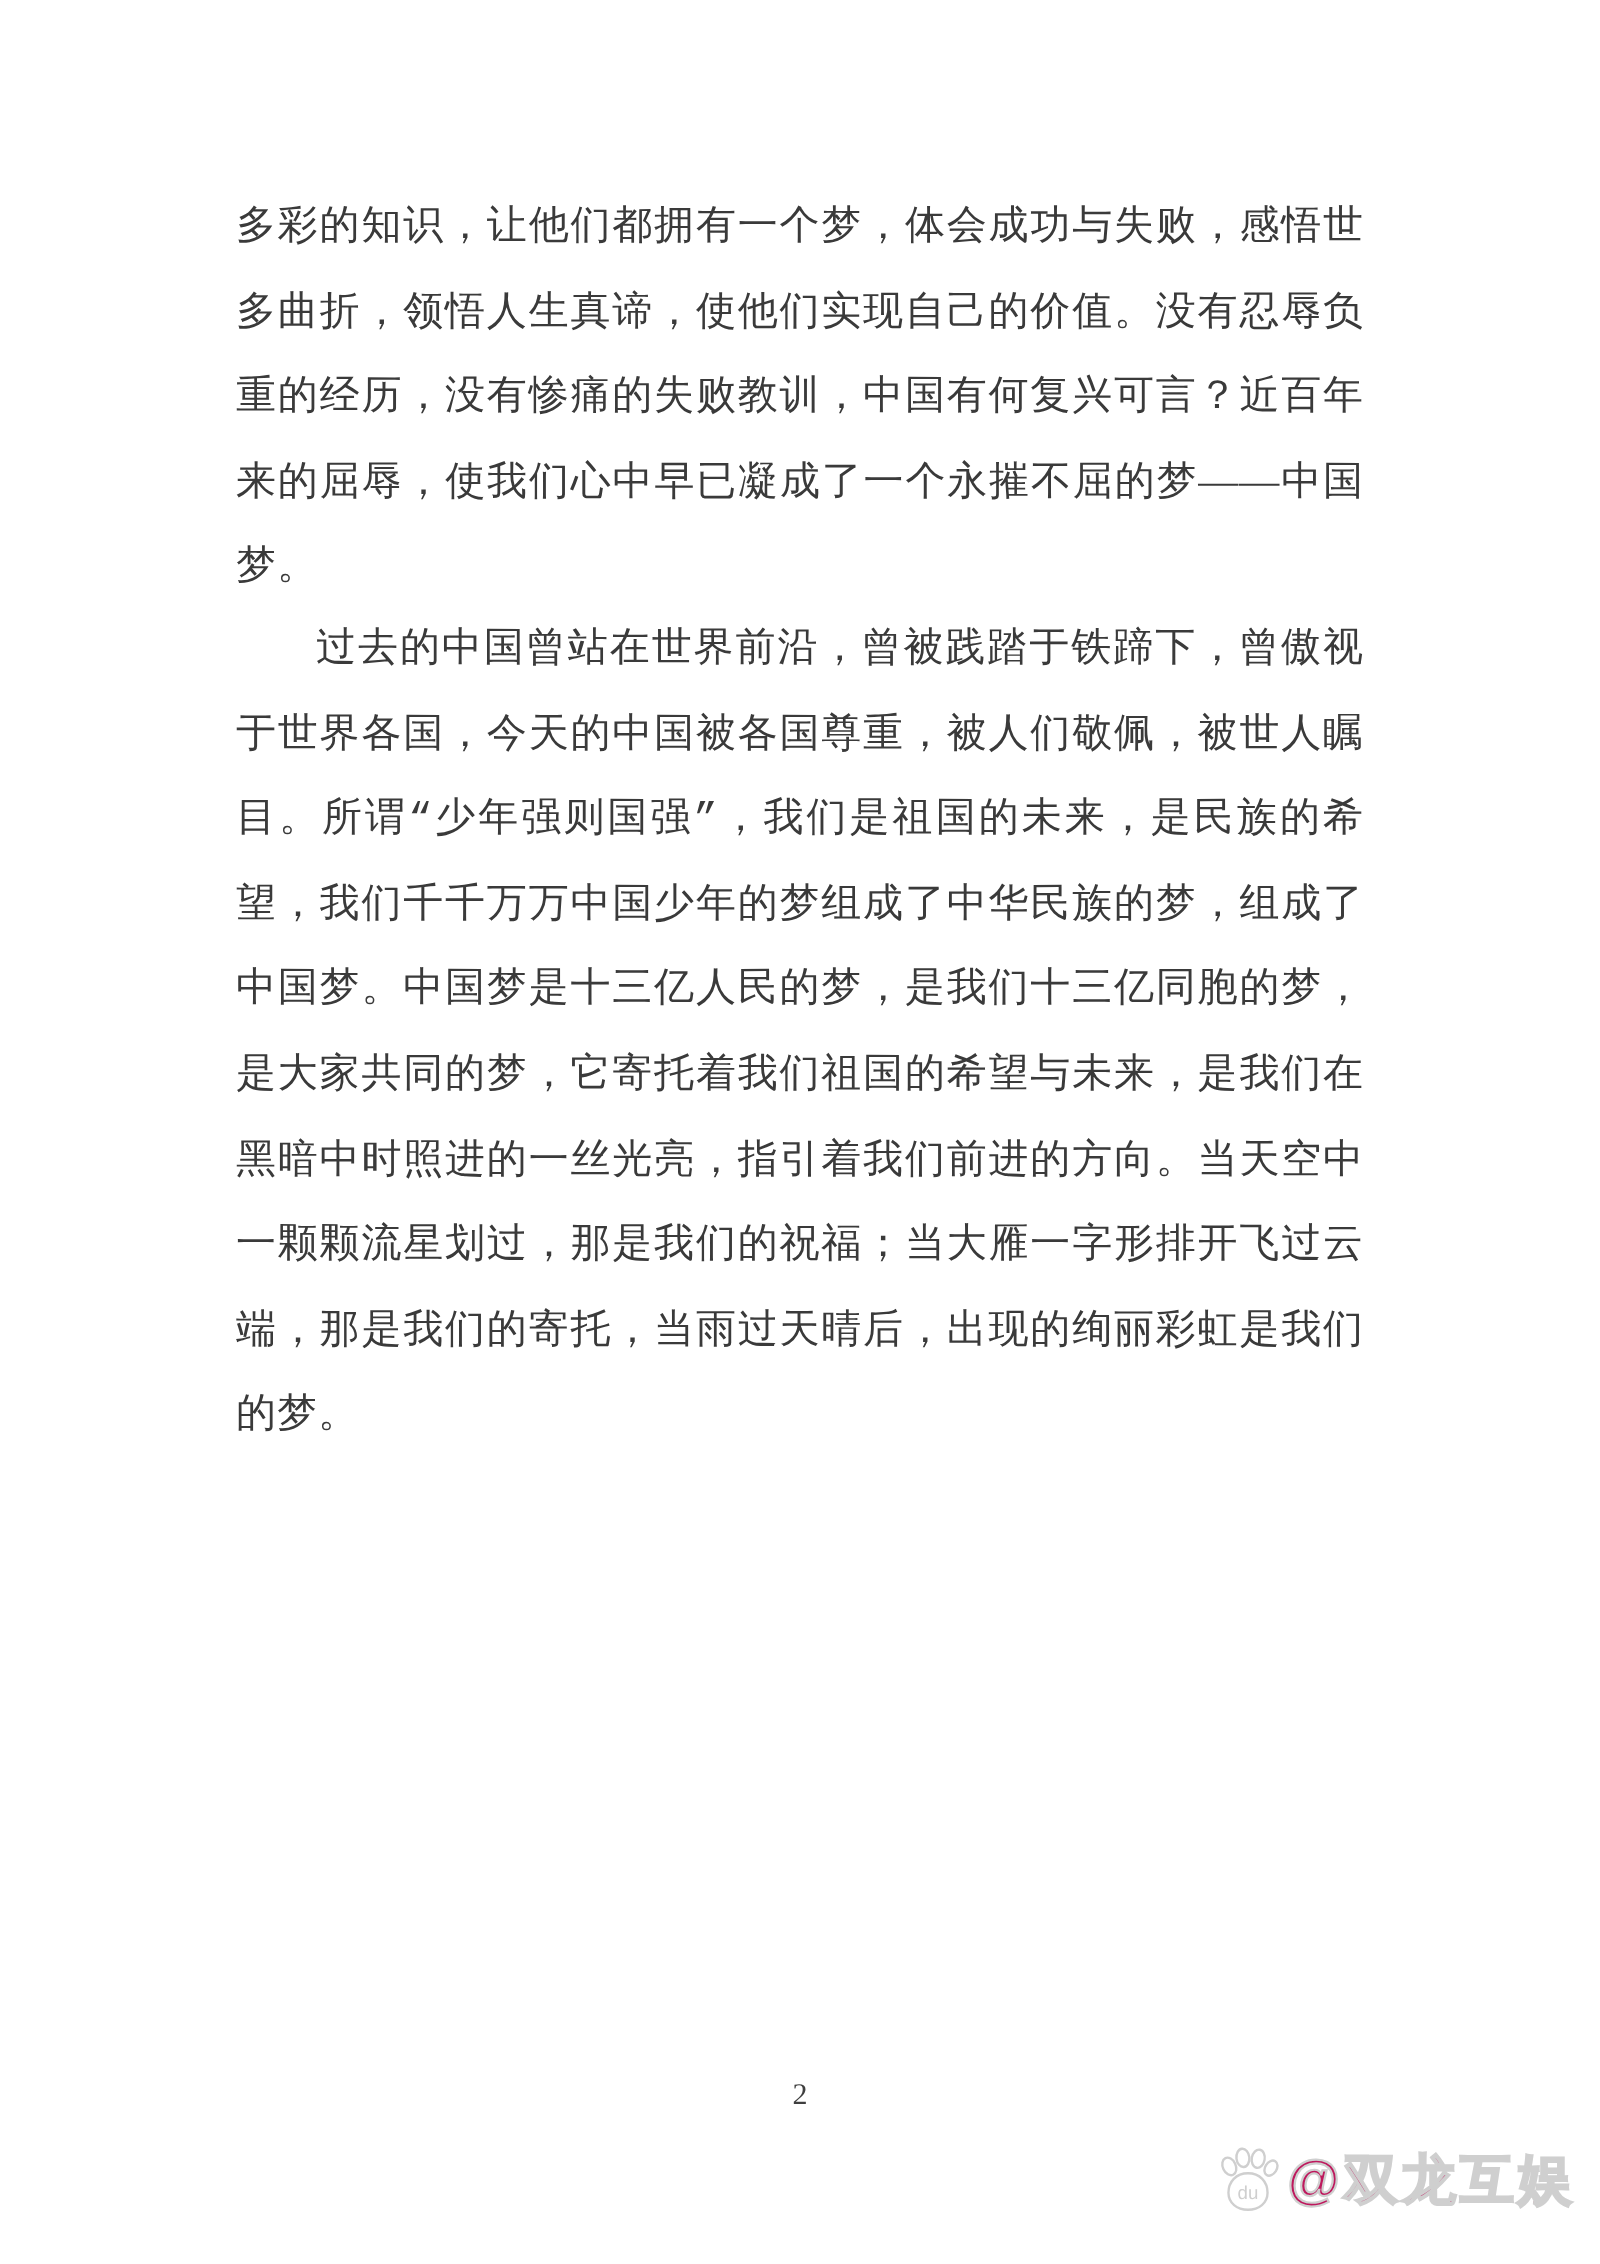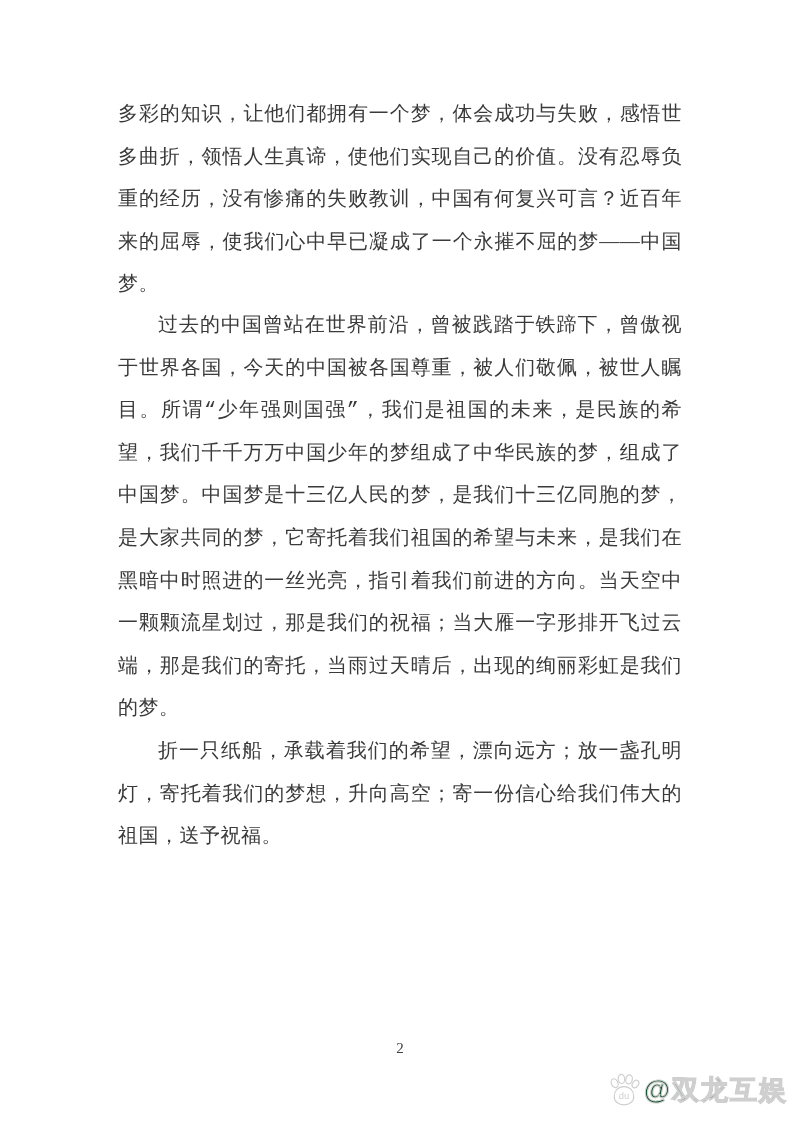--- a/index.html
+++ b/index.html
@@ -55,34 +55,33 @@
   .watermark .paw {
     width: 34px;
     height: 36px;
     display: block;
   }
   .watermark .wm-text {
     font-family: "Liberation Sans", "DejaVu Sans", sans-serif;
     font-size: 27px;
     font-weight: bold;
     letter-spacing: 2px;
-    color: #14532d;
+    color: #be185d;
     text-align: right;
     -webkit-text-stroke: 1.1px #cfcfcf;
   }
 </style>
 </head>
 <body>
 
 <div class="page">
 
   <div class="content">
     <p>多彩的知识，让他们都拥有一个梦，体会成功与失败，感悟世多曲折，领悟人生真谛，使他们实现自己的价值。没有忍辱负重的经历，没有惨痛的失败教训，中国有何复兴可言？近百年来的屈辱，使我们心中早已凝成了一个永摧不屈的梦——中国梦。</p>
     <p class="indent">过去的中国曾站在世界前沿，曾被践踏于铁蹄下，曾傲视于世界各国，今天的中国被各国尊重，被人们敬佩，被世人瞩目。所谓“少年强则国强”，我们是祖国的未来，是民族的希望，我们千千万万中国少年的梦组成了中华民族的梦，组成了中国梦。中国梦是十三亿人民的梦，是我们十三亿同胞的梦，是大家共同的梦，它寄托着我们祖国的希望与未来，是我们在黑暗中时照进的一丝光亮，指引着我们前进的方向。当天空中一颗颗流星划过，那是我们的祝福；当大雁一字形排开飞过云端，那是我们的寄托，当雨过天晴后，出现的绚丽彩虹是我们的梦。</p>
-    <p class="indent">折一只纸船，承载着我们的希望，漂向远方；放一盏孔明灯，寄托着我们的梦想，升向高空；寄一份信心给我们伟大的祖国，送予祝福。</p>
   </div>
 
   <div class="page-number">2</div>
 
   <div class="watermark">
     <svg class="paw" viewBox="0 0 40 42" xmlns="http://www.w3.org/2000/svg">
       <g fill="none" stroke="#cfcfcf" stroke-width="1.4">
         <ellipse cx="9" cy="13" rx="3.8" ry="5.4" transform="rotate(-25 9 13)"></ellipse>
         <ellipse cx="17" cy="8" rx="3.8" ry="5.4" transform="rotate(-6 17 8)"></ellipse>
         <ellipse cx="26" cy="8.5" rx="3.8" ry="5.4" transform="rotate(10 26 8.5)"></ellipse>

